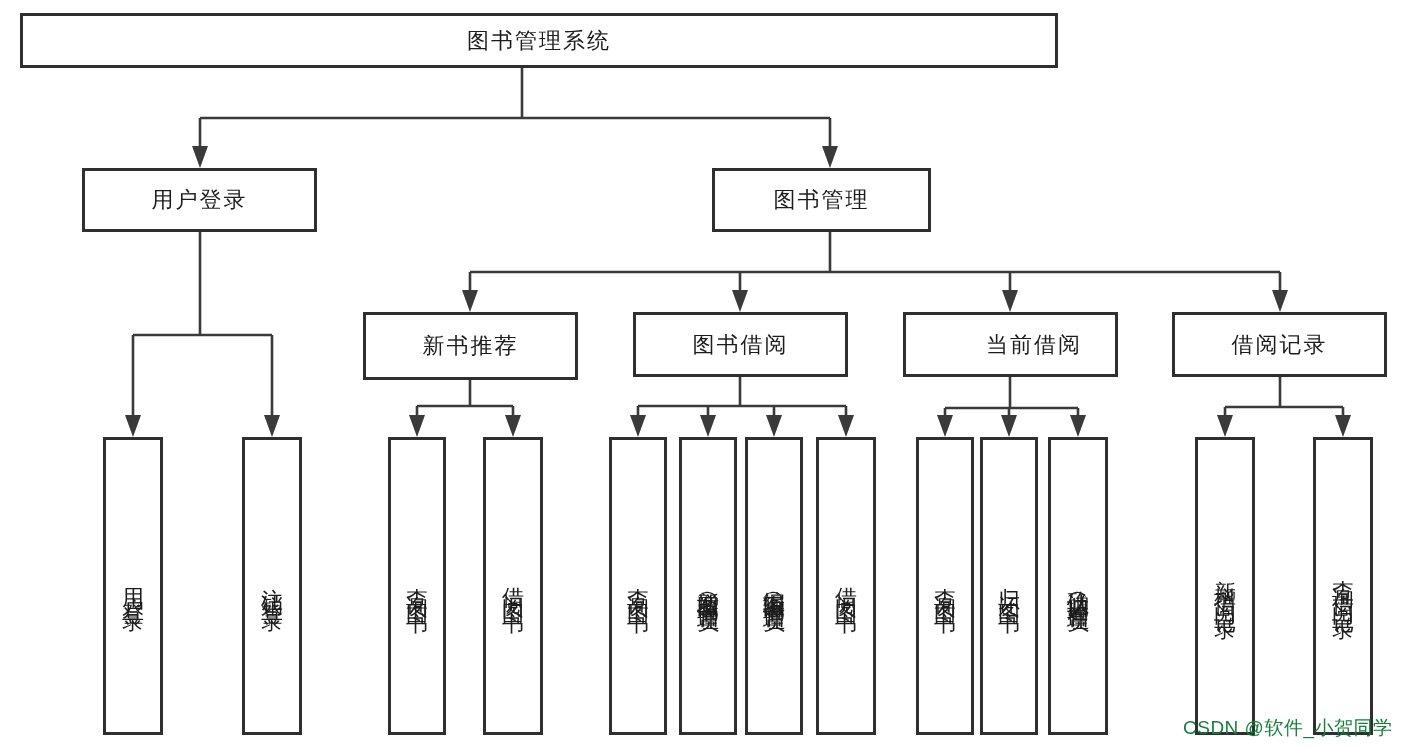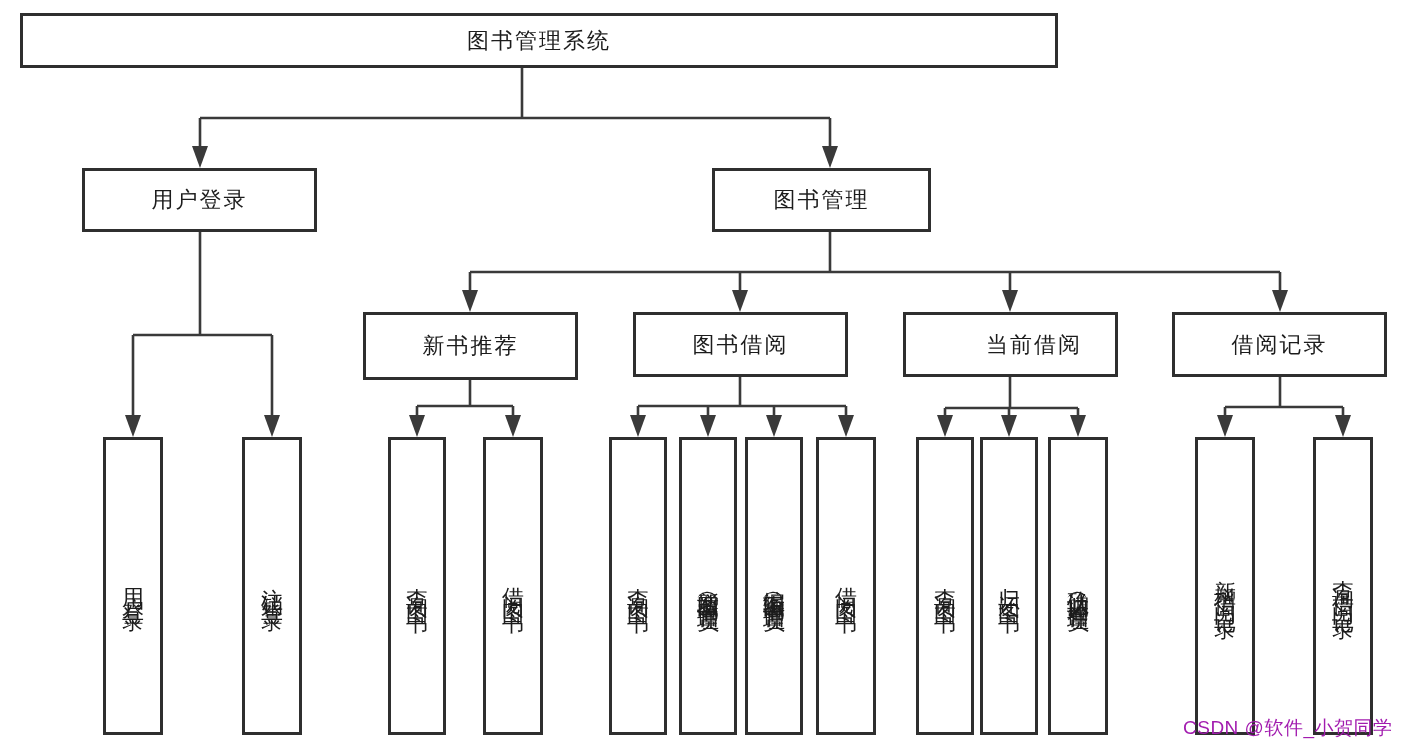--- a/index.html
+++ b/index.html
@@ -25,21 +25,21 @@
   }
   .vtext{
     writing-mode:vertical-rl;
     text-orientation:mixed;
     font-size:22px;color:#1c1c1c;
     letter-spacing:8px;line-height:1;white-space:nowrap;
   }
   .vtext.tight{letter-spacing:3px;}
   #watermark{
     position:absolute;left:1183px;top:715px;z-index:2;
-    font-size:19px;color:#a21caf;letter-spacing:0.5px;white-space:nowrap;
+    font-size:19px;color:#15803d;letter-spacing:0.5px;white-space:nowrap;
   }
 </style>
 </head>
 <body>
 
 <div id="stage">
 
   <svg id="wires" width="1405" height="747" viewBox="0 0 1405 747">
     <g stroke="#3a3a3a" stroke-width="2.6" fill="none">
 

